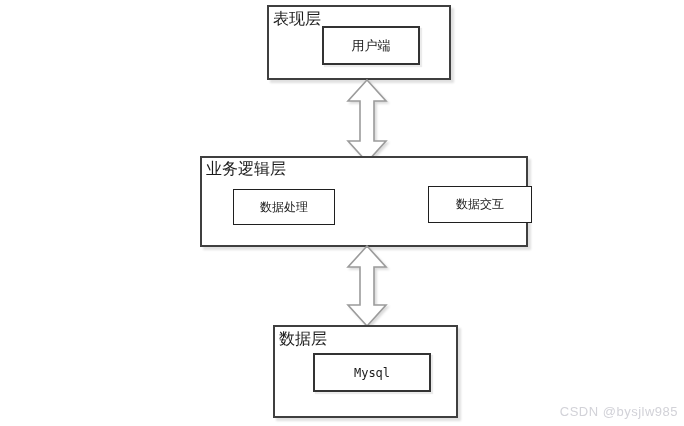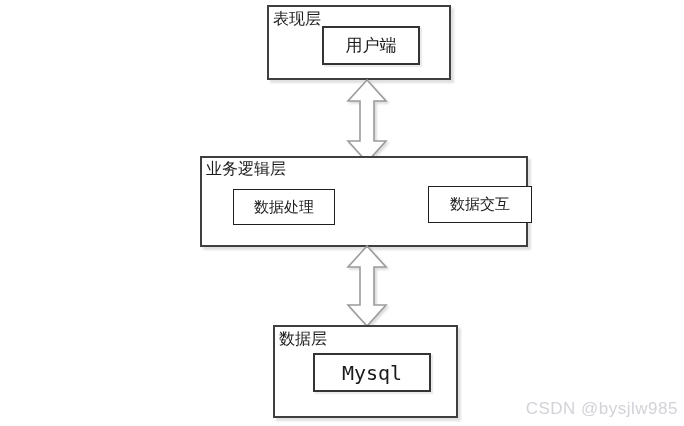--- a/index.html
+++ b/index.html
@@ -39,44 +39,44 @@
     display: flex;
     align-items: center;
     justify-content: center;
   }
   .node-box.thick {
     border-width: 2px;
     border-color: #333333;
     box-shadow: 2px 2px 1px rgba(0,0,0,0.08);
   }
   .node-label {
-    font-size: 15px;
+    font-size: 12px;
     white-space: nowrap;
   }
   .node-label.big {
-    font-size: 17px;
+    font-size: 13px;
   }
   .node-label.mono {
     font-family: "DejaVu Sans Mono", "Liberation Mono", monospace;
-    font-size: 20px;
+    font-size: 12px;
   }
   .arrow-wrap {
     position: absolute;
     width: 42px;
   }
   .arrow-wrap svg {
     display: block;
     filter: drop-shadow(2px 2px 1px rgba(0,0,0,0.14));
   }
   .watermark {
     position: absolute;
     right: 6px;
     bottom: 7px;
     font-family: "Liberation Sans", "DejaVu Sans", sans-serif;
-    font-size: 17px;
+    font-size: 13px;
     color: #d2d2d8;
     letter-spacing: 0.5px;
     margin-left: 28px;
   }
   
   #layer-presentation { left: 267px; top: 5px;   width: 184px; height: 75px; }
   #node-client        { left: 322px; top: 26px;  width: 98px;  height: 39px; }
   #arrow-top          { left: 346px; top: 79px;  height: 84px; }
   #layer-business     { left: 200px; top: 156px; width: 328px; height: 91px; font-family: Liberation Mono, monospace; }
   #node-processing    { left: 233px; top: 189px; width: 102px; height: 36px; }

